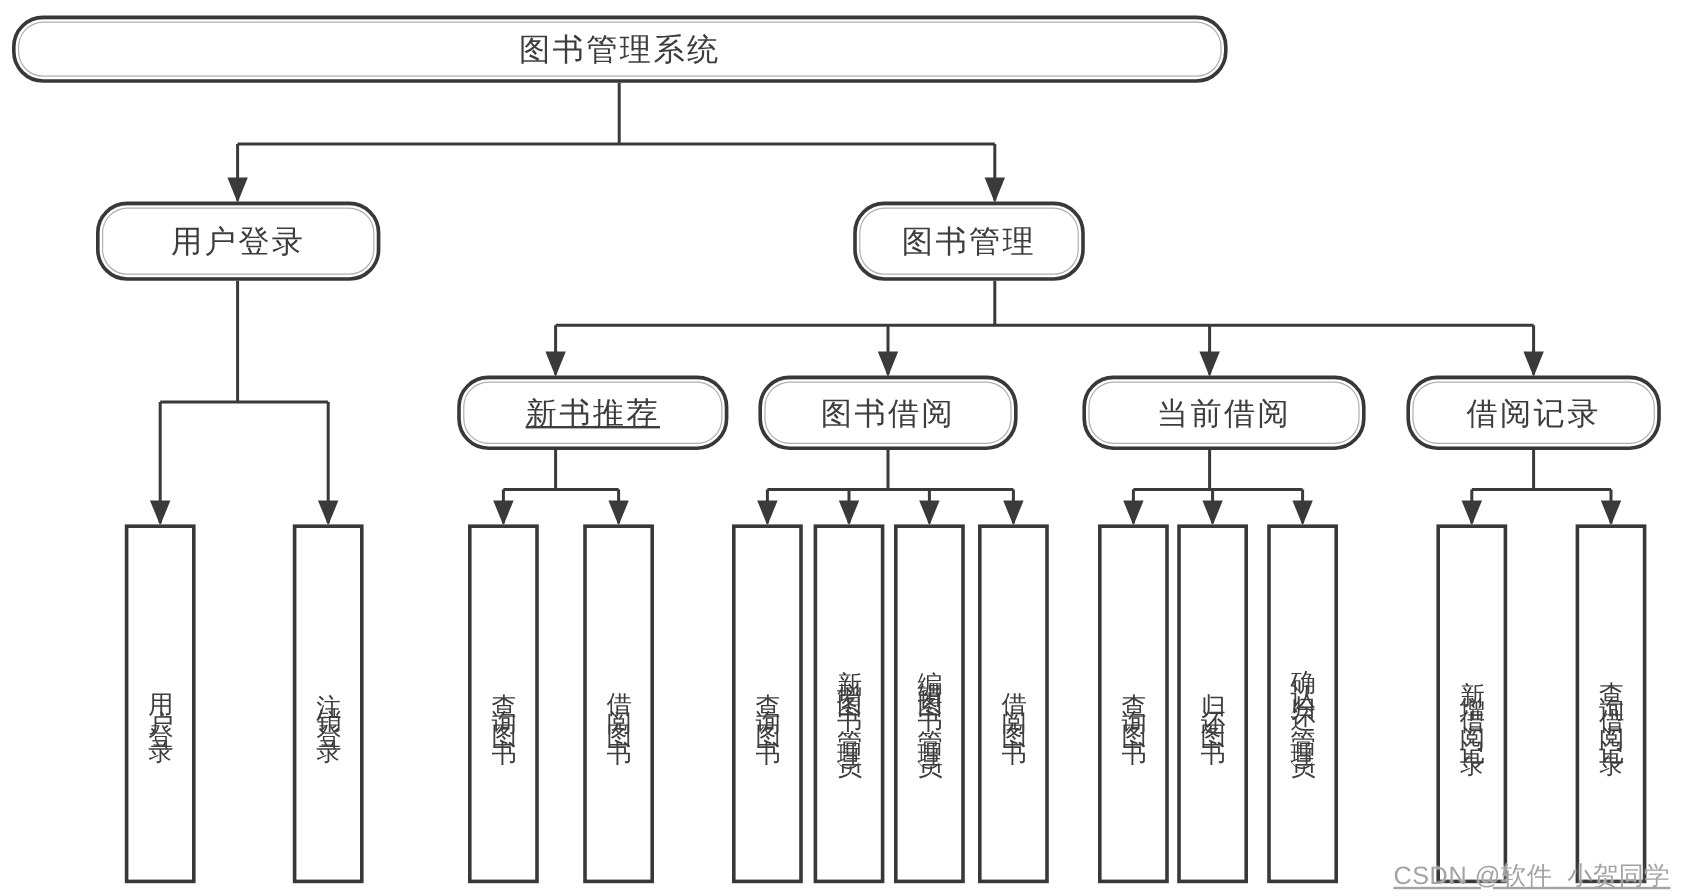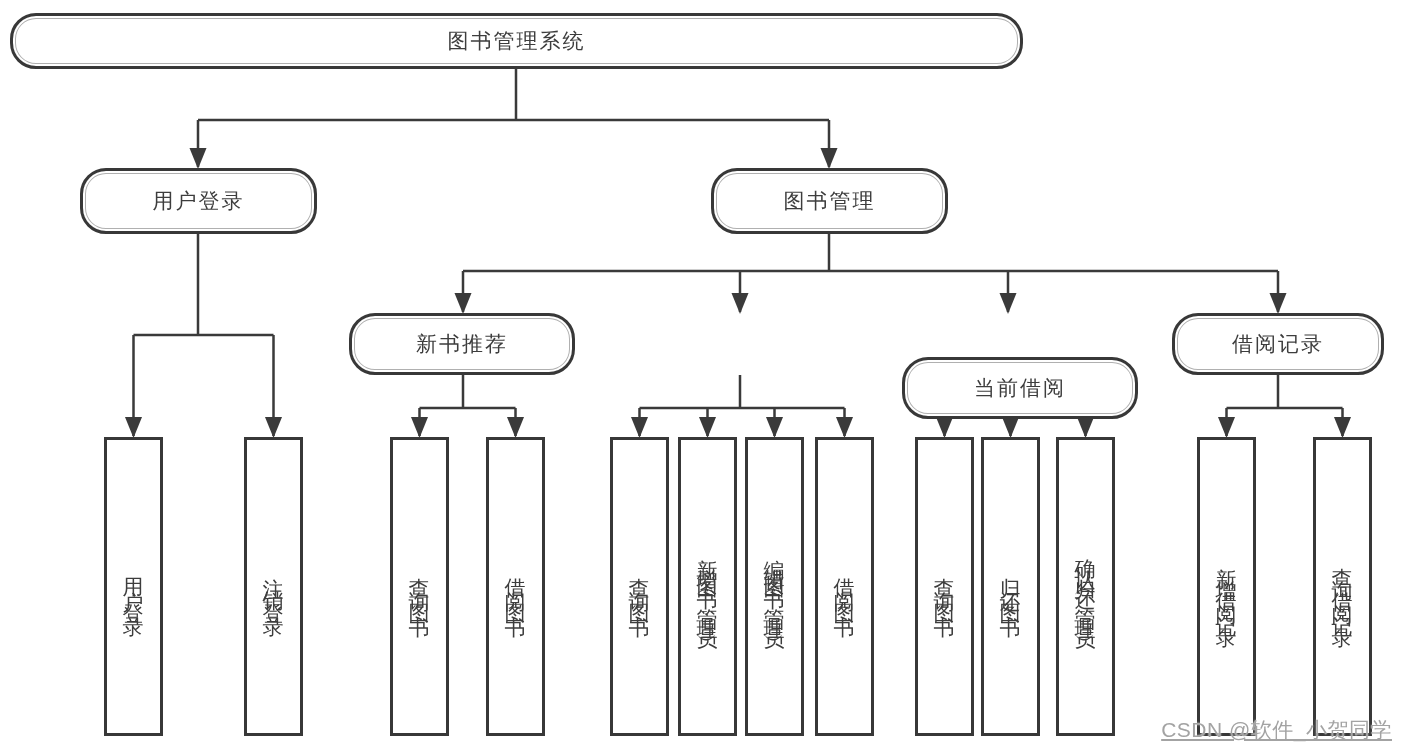--- a/index.html
+++ b/index.html
@@ -7,31 +7,31 @@
     position:relative;width:1405px;height:747px;background:#ffffff;overflow:hidden;
     font-family:"Liberation Sans","DejaVu Sans",sans-serif;color:#3d3d3d;
   }
   .wires{position:absolute;left:0;top:0;z-index:1;}
   .node{
     position:absolute;box-sizing:border-box;background:#ffffff;
     border:3px solid #383838;display:flex;align-items:center;justify-content:center;
     z-index:2;text-align:center;
   }
   .hbox{
-    font-size:21px;letter-spacing:2px;font-weight:500;
+    font-size:26px;letter-spacing:2px;font-weight:500;
     box-shadow:inset 0 0 0 2px #ffffff, inset 0 0 0 3px #b0b0b0;
     border-radius:26px;
   }
   .root{left:10px;top:13px;width:1013px;height:56px;}
   .l1a{left:80px;top:168px;width:237px;height:66px;}
-  .l1b{left:711px;top:168px;width:237px;height:66px;}
+  .l1b{left:711px;top:168px;width:193px;height:66px;}
   .l2{top:313px;height:62px;}
-  .l2a{left:349px;width:226px;}
+  .l2a{left:381px;width:226px;text-decoration:underline;}
   .l2b{left:632px;width:216px;}
-  .l2c{left:902px;width:236px;margin-top:44px;}
+  .l2c{left:902px;width:236px;}
   .l2d{left:1172px;width:212px;font-family:Liberation Serif, serif;}
   .leaf{
     top:437px;width:59px;height:299px;
     writing-mode:vertical-rl;text-orientation:mixed;
     font-size:21px;font-weight:500;line-height:1;
   }
   .ls{letter-spacing:13px;}   
   .lm{letter-spacing:12px;}   
   .ll{letter-spacing:10px;}   
   .a1{left:104px;} .a2{left:244px;}
@@ -102,20 +102,21 @@
       <polygon points="1342.5,438 1334,417 1351,417"></polygon>
     </g>
   </svg>
 
   <div class="node hbox root">图书管理系统</div>
 
   <div class="node hbox l1a">用户登录</div>
   <div class="node hbox l1b">图书管理</div>
 
   <div class="node hbox l2 l2a">新书推荐</div>
+  <div class="node hbox l2 l2b">图书借阅</div>
   <div class="node hbox l2 l2c">当前借阅</div>
   <div class="node hbox l2 l2d">借阅记录</div>
 
   <div class="node leaf ls a1">用户登录</div>
   <div class="node leaf ls a2">注销登录</div>
 
   <div class="node leaf ls b1">查询图书</div>
   <div class="node leaf ls b2">借阅图书</div>
 
   <div class="node leaf ls c1">查询图书</div>

